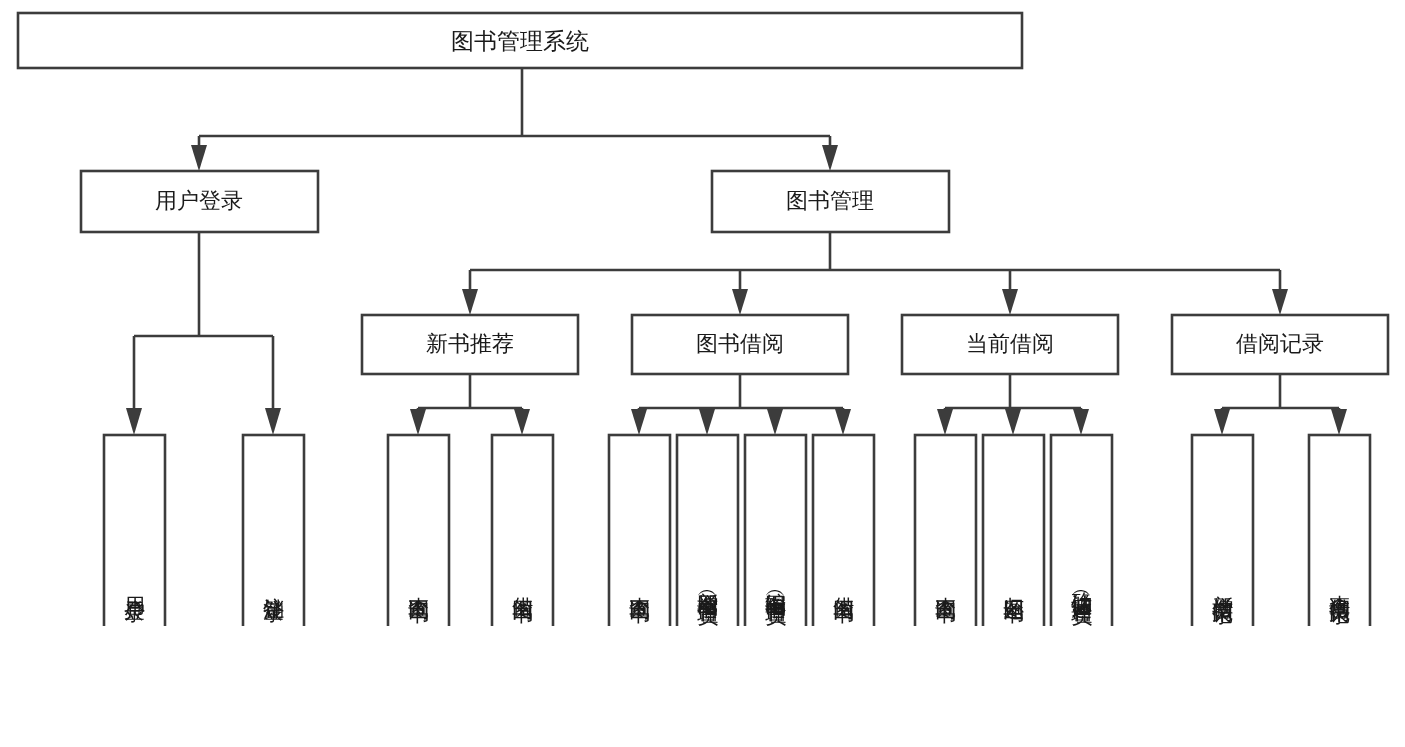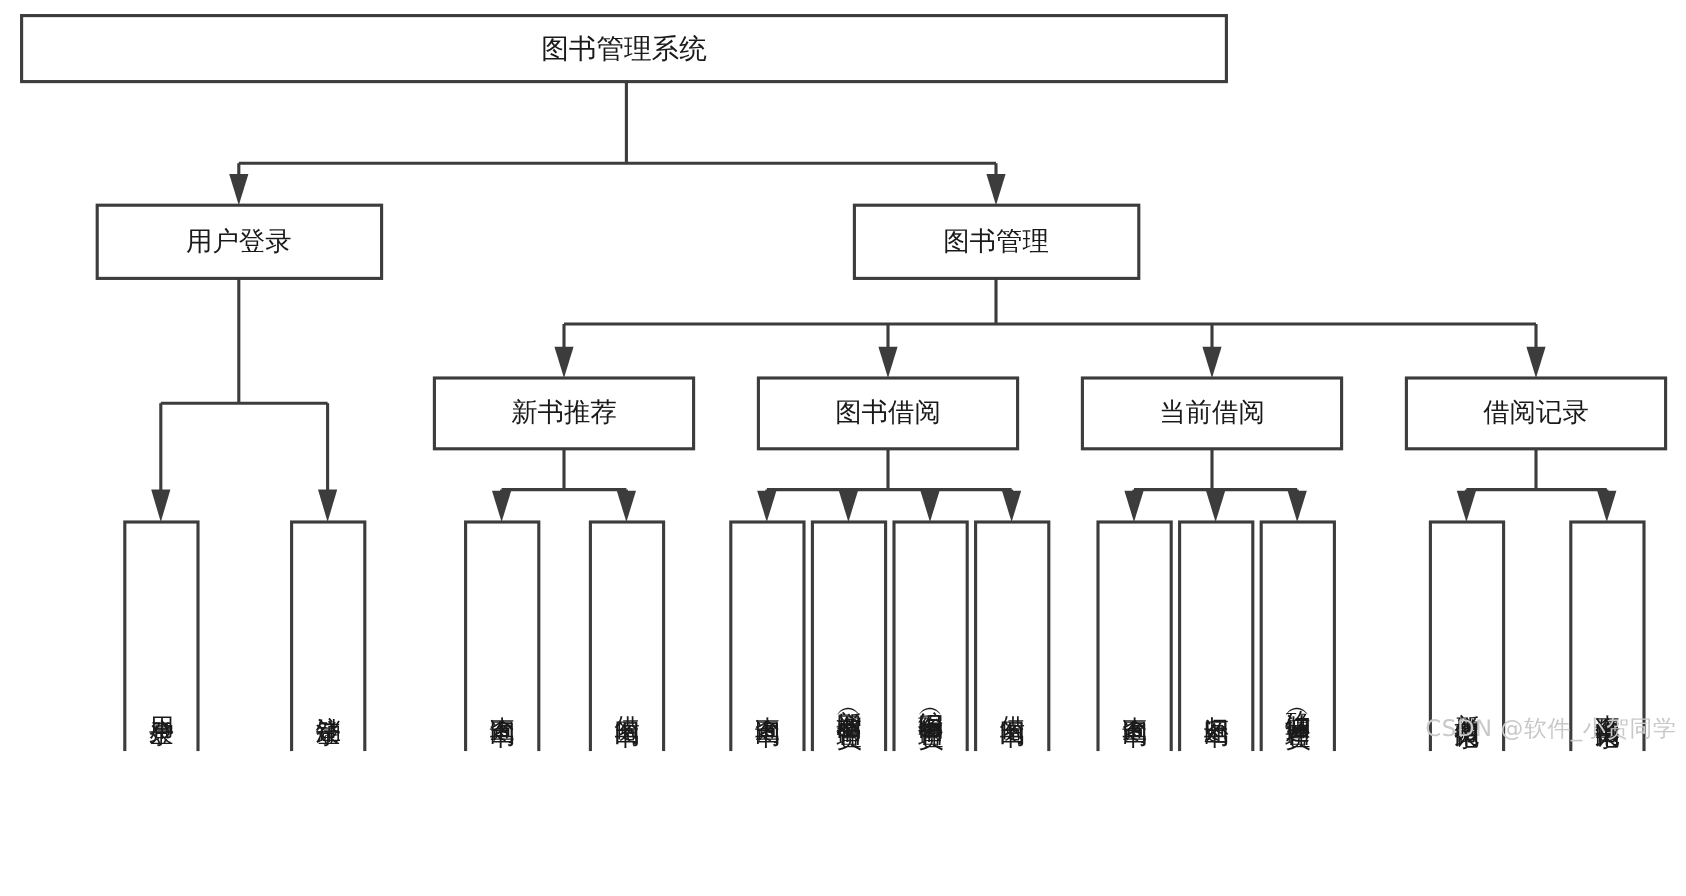--- a/index.html
+++ b/index.html
@@ -225,15 +225,14 @@
   <div class="vlabel" style="left:745px; top:435px; width:61px; height:298px;">编辑图书（管理员）</div>
   <div class="vlabel" style="left:813px; top:435px; width:61px; height:298px;">借阅图书</div>
 
   <div class="vlabel" style="left:915px; top:435px; width:61px; height:298px;">查询图书</div>
   <div class="vlabel" style="left:983px; top:435px; width:61px; height:298px;">归还图书</div>
   <div class="vlabel" style="left:1051px; top:435px; width:61px; height:298px;">确认归还（管理员）</div>
 
   <div class="vlabel" style="left:1192px; top:435px; width:61px; height:298px;">新增借阅记录</div>
   <div class="vlabel" style="left:1309px; top:435px; width:61px; height:298px;">查询借阅记录</div>
 
-  <div class="watermark">CSDN @软件_小贺同学</div>
 
 </div>
 
 </body></html>

